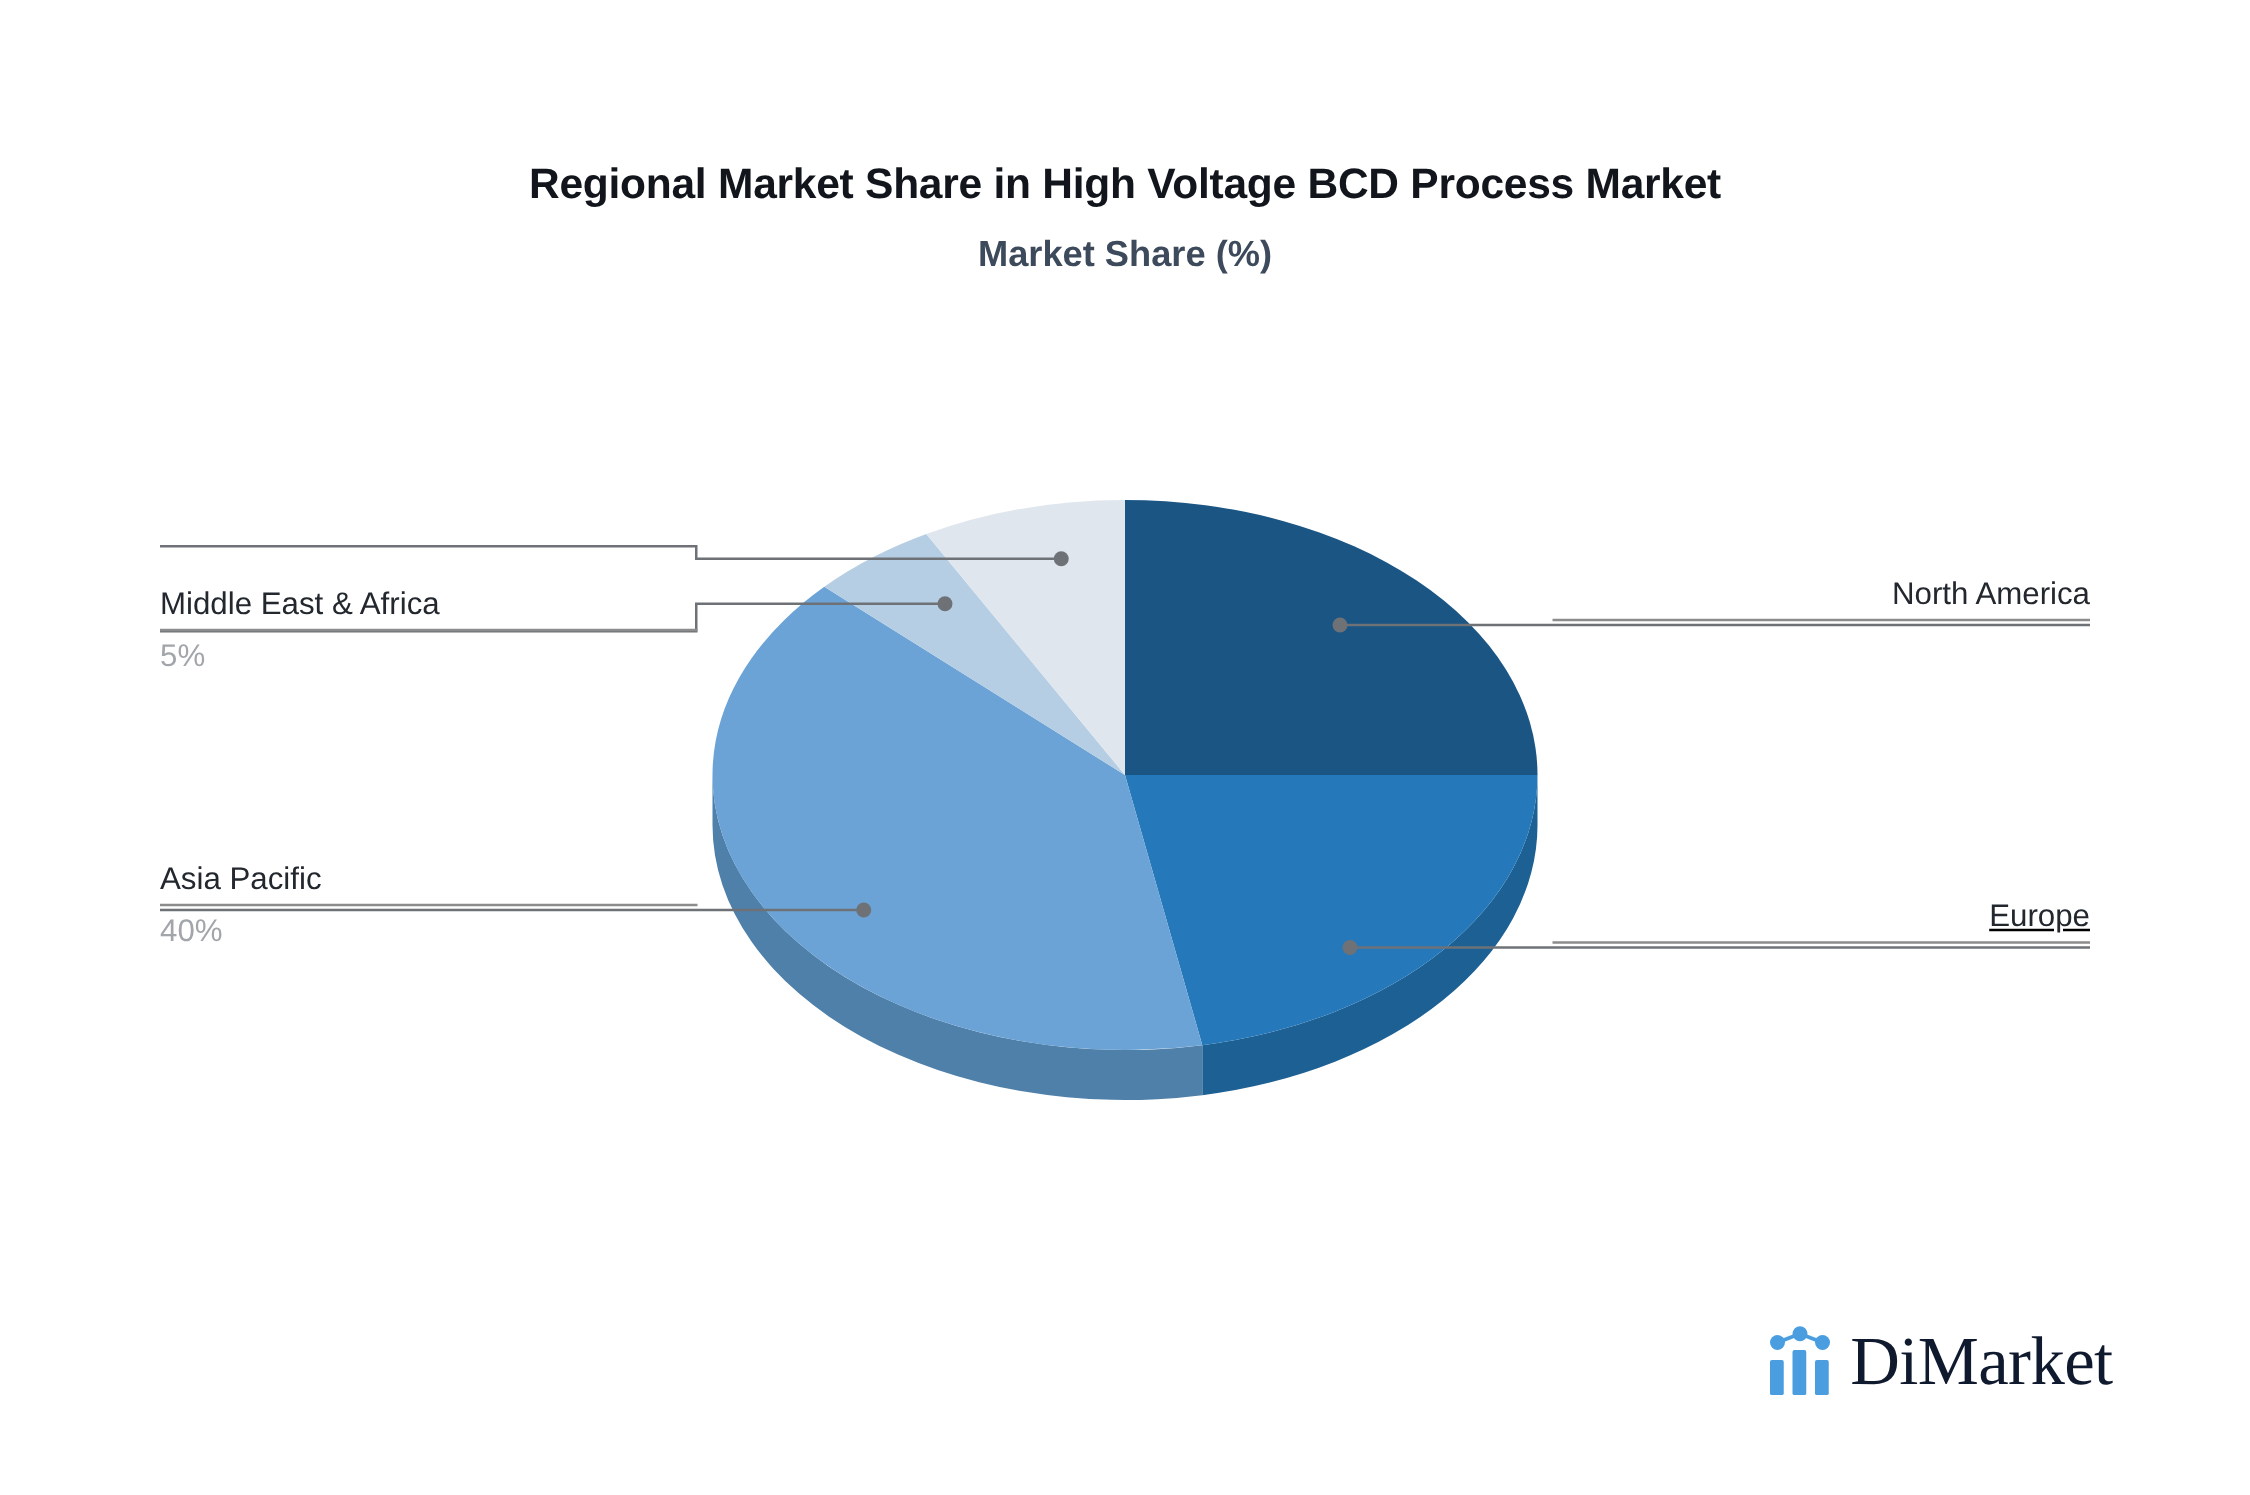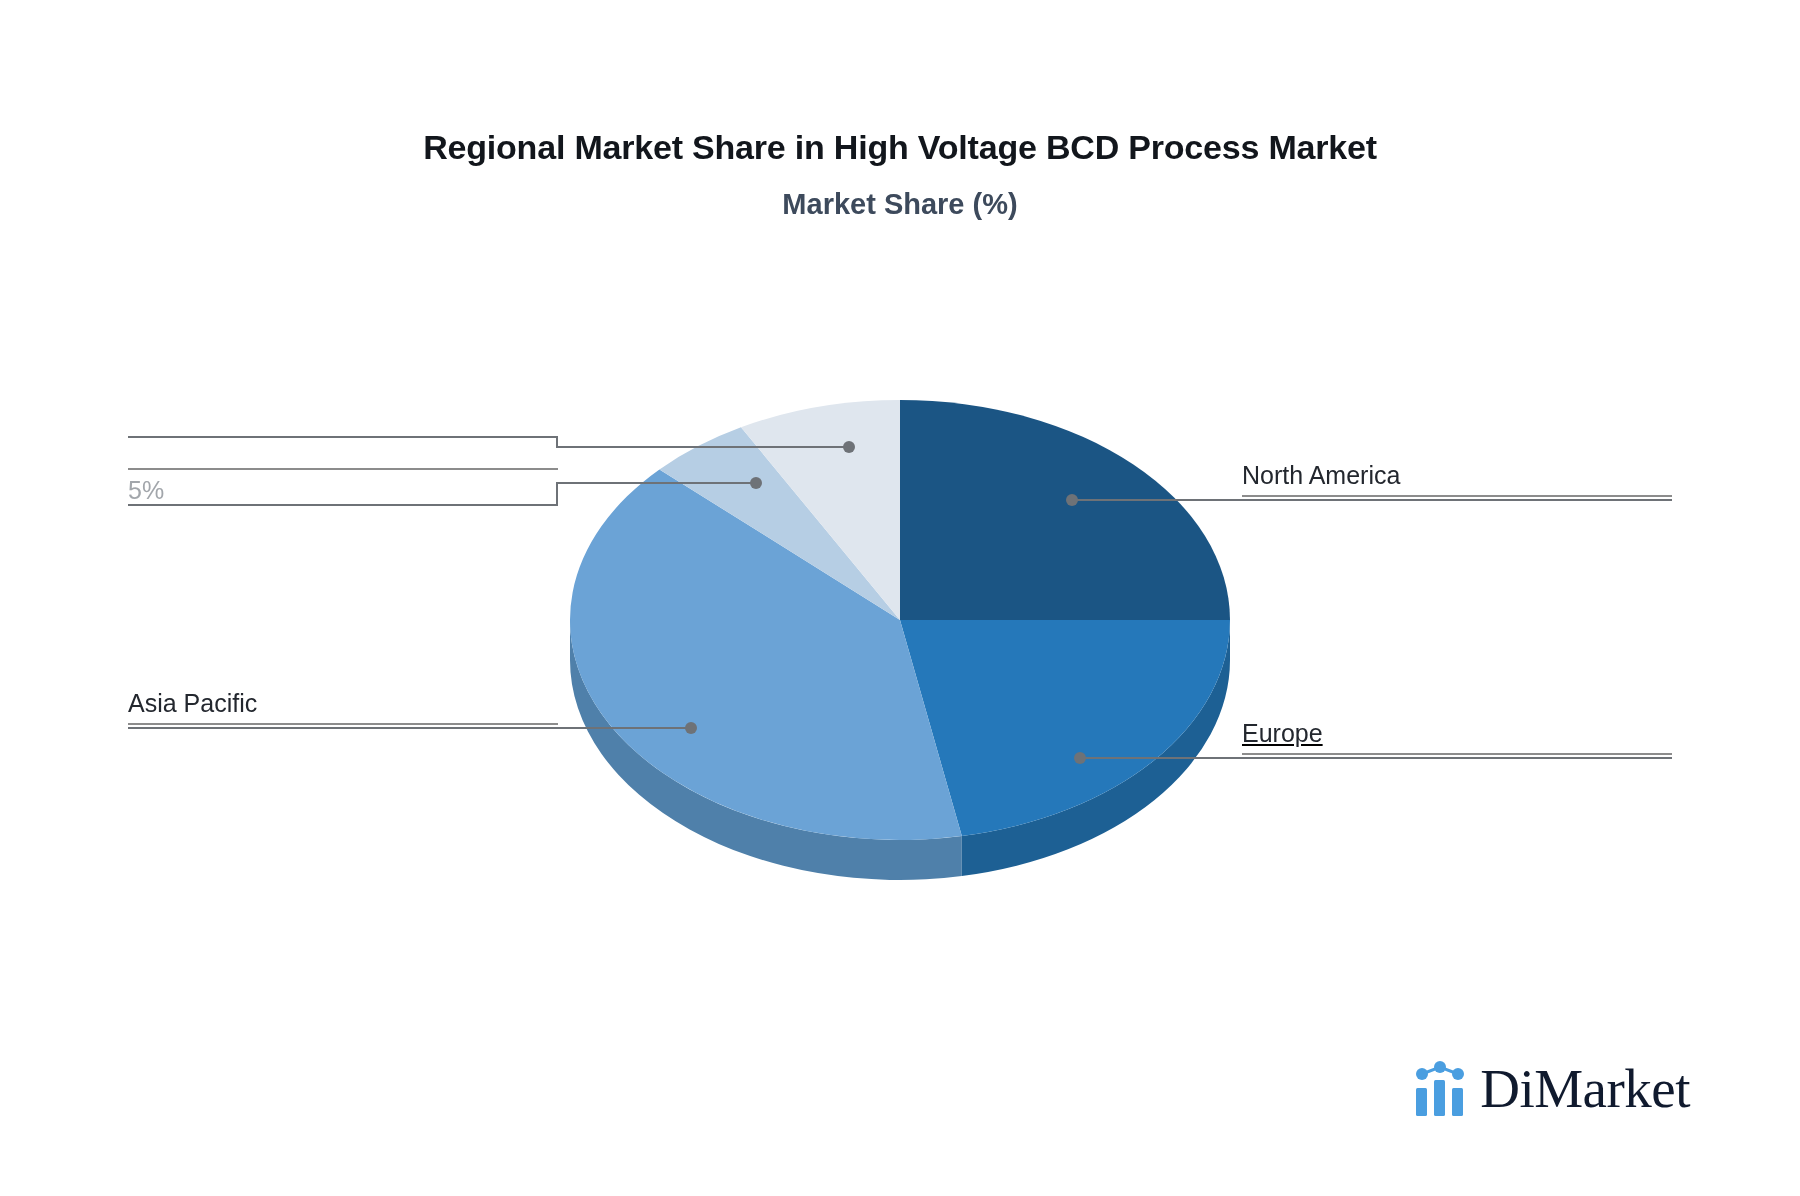--- a/index.html
+++ b/index.html
@@ -58,21 +58,21 @@
     background: #8c8c8c;
     width: 100%;
   }
   .callout .pct {
     font-size: 25px;
     color: #a2a6ab;
     line-height: 1.35;
     padding-top: 4px;
   }
   .callout.left  .name, .callout.left  .pct { text-align: left; }
-  .callout.right .name, .callout.right .pct { }
+  .callout.right .name, .callout.right .pct { text-align: right; }
 
   
   #cal-south-america     { left: 128px;  top: 385px; width: 430px; }
   #cal-middle-east       { left: 128px;  top: 468px; width: 430px; }
   #cal-asia-pacific      { left: 128px;  top: 688px; width: 430px; }
   #cal-north-america     { left: 1242px; top: 460px; width: 430px; }
   #cal-europe            { left: 1242px; top: 718px; width: 430px; text-decoration: underline; }
 
   
   #logo {
@@ -130,27 +130,29 @@
         <circle cx="756" cy="483" r="6" fill="#6e7277" stroke="none"></circle>
 
         <path d="M 849 447 L 557 447 L 557 437 L 128 437"></path>
         <circle cx="849" cy="447" r="6" fill="#6e7277" stroke="none"></circle>
       </g>
       </svg>
   </div>
 
 
   <div class="callout left" id="cal-middle-east">
+    <div class="name">Middle East &amp; Africa</div>
     <div class="rule"></div>
     <div class="pct">5%</div>
   </div>
 
   <div class="callout left" id="cal-asia-pacific">
     <div class="name">Asia Pacific</div>
     <div class="rule"></div>
+    <div class="pct">40%</div>
   </div>
 
   <div class="callout right" id="cal-north-america">
     <div class="name">North America</div>
     <div class="rule"></div>
   </div>
 
   <div class="callout right" id="cal-europe">
     <div class="name">Europe</div>
     <div class="rule"></div>

